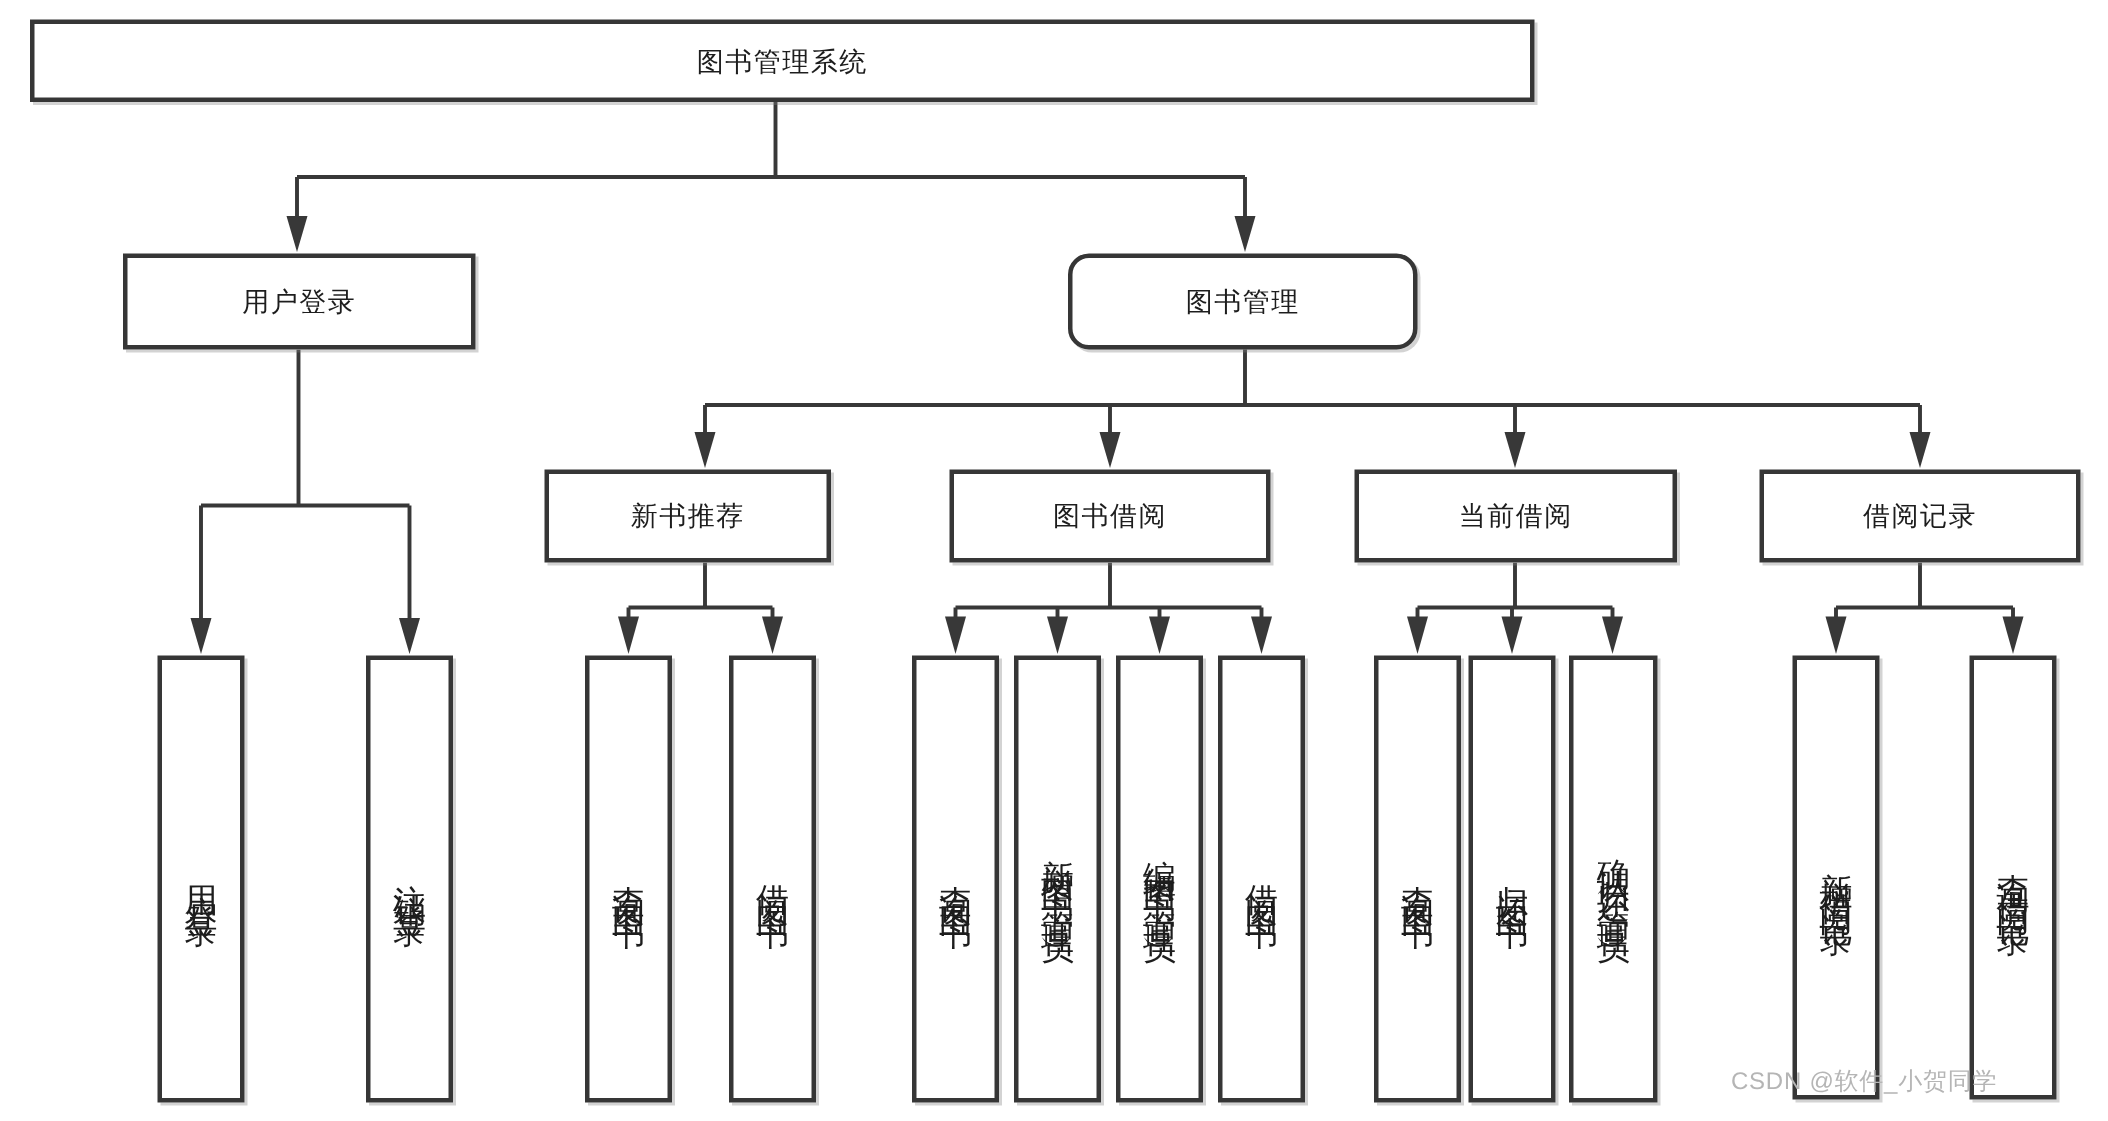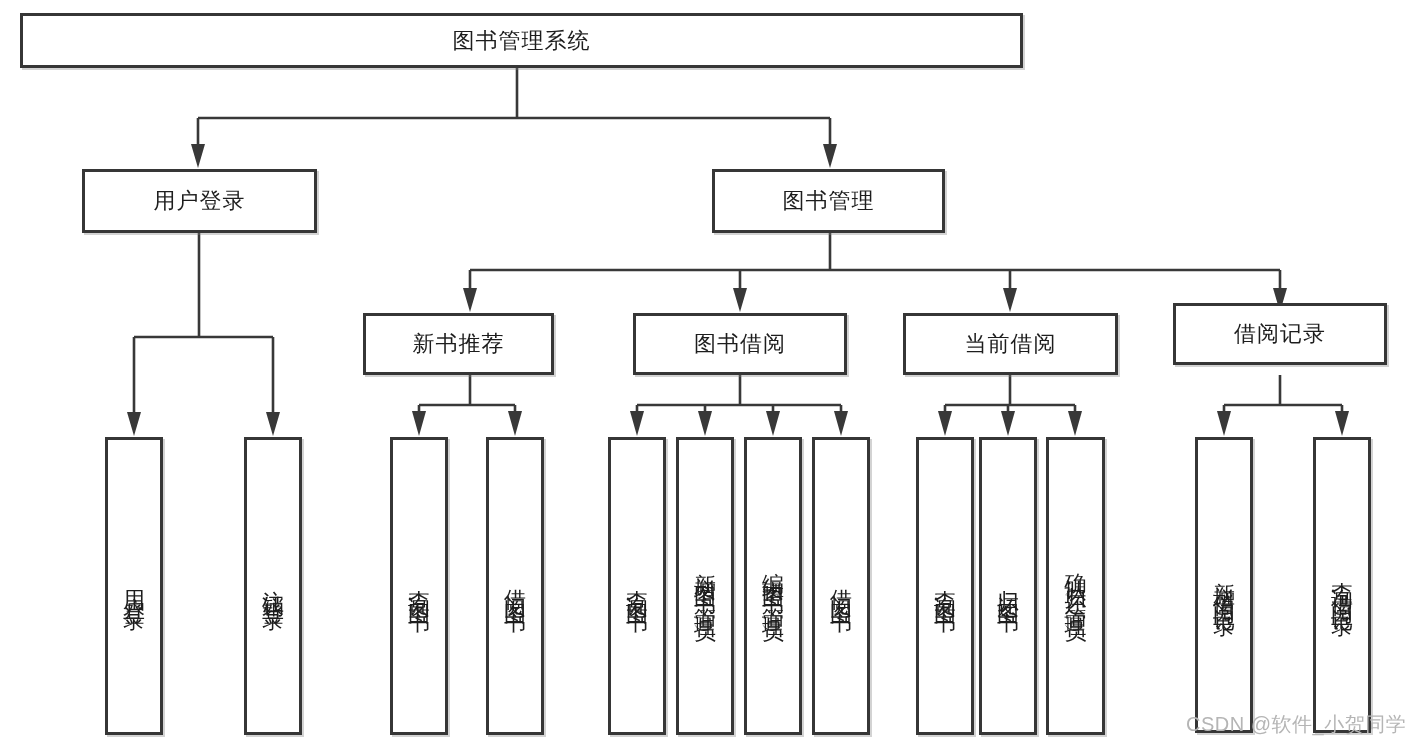--- a/index.html
+++ b/index.html
@@ -23,33 +23,33 @@
     background: #ffffff;
     border: 3px solid #363636;
     box-shadow: 2px 2px 0 rgba(130,130,130,0.35);
     display: flex;
     align-items: center;
     justify-content: center;
     color: #1d1d1d;
     z-index: 1;
     text-align: center;
   }
-  .hnode { font-size: 22px; letter-spacing: 1px; text-align: center; }
+  .hnode { font-size: 18px; letter-spacing: 1px; text-align: center; }
   .leaf {
     writing-mode: vertical-rl;
     text-orientation: mixed;
     font-size: 22px;
     letter-spacing: 7px;
     line-height: 1;
   }
   #watermark {
     position: absolute;
-    left: 1186px;
+    left: 1154px;
     top: 711px;
-    font-size: 20px;
+    font-size: 16px;
     color: #b5b5b5;
     letter-spacing: 0.5px;
     white-space: nowrap;
     z-index: 3;
   }
 </style>
 </head>
 <body>
 
 <div id="stage">
@@ -90,26 +90,26 @@
       <polygon points="1001,411 1015,411 1008,436"></polygon>
       <polygon points="1068,411 1082,411 1075,436"></polygon>
       <polygon points="1217,411 1231,411 1224,436"></polygon>
       <polygon points="1335,411 1349,411 1342,436"></polygon>
     </g>
   </svg>
 
   <div class="node hnode" style="left:20px; top:13px; width:1003px; height:55px;">图书管理系统</div>
 
   <div class="node hnode" style="left:82px; top:169px; width:235px; height:64px;">用户登录</div>
-  <div class="node hnode" style="left:712px; top:169px; width:233px; height:64px;">图书管理</div>
+  <div class="node hnode" style="left:712px; top:169px; width:233px; height:64px;border-radius:14px;">图书管理</div>
 
   <div class="node hnode" style="left:363px; top:313px; width:191px; height:62px;">新书推荐</div>
   <div class="node hnode" style="left:903px; top:313px; width:215px; height:62px;">当前借阅</div>
   <div class="node hnode" style="left:633px; top:313px; width:214px; height:62px;">图书借阅</div>
-  <div class="node hnode" style="left:1173px; top:303px; width:214px; height:62px;">借阅记录</div>
+  <div class="node hnode" style="left:1173px; top:313px; width:214px; height:62px;">借阅记录</div>
 
   <div class="node leaf" style="left:105px; top:437px; width:58px; height:298px;">用户登录</div>
   <div class="node leaf" style="left:244px; top:437px; width:58px; height:298px;">注销登录</div>
 
   <div class="node leaf" style="left:390px; top:437px; width:58px; height:298px;">查询图书</div>
   <div class="node leaf" style="left:486px; top:437px; width:58px; height:298px;">借阅图书</div>
 
   <div class="node leaf" style="left:608px; top:437px; width:58px; height:298px;">查询图书</div>
   <div class="node leaf" style="left:676px; top:437px; width:58px; height:298px;">新增图书（管理员）</div>
   <div class="node leaf" style="left:744px; top:437px; width:58px; height:298px;">编辑图书（管理员）</div>

